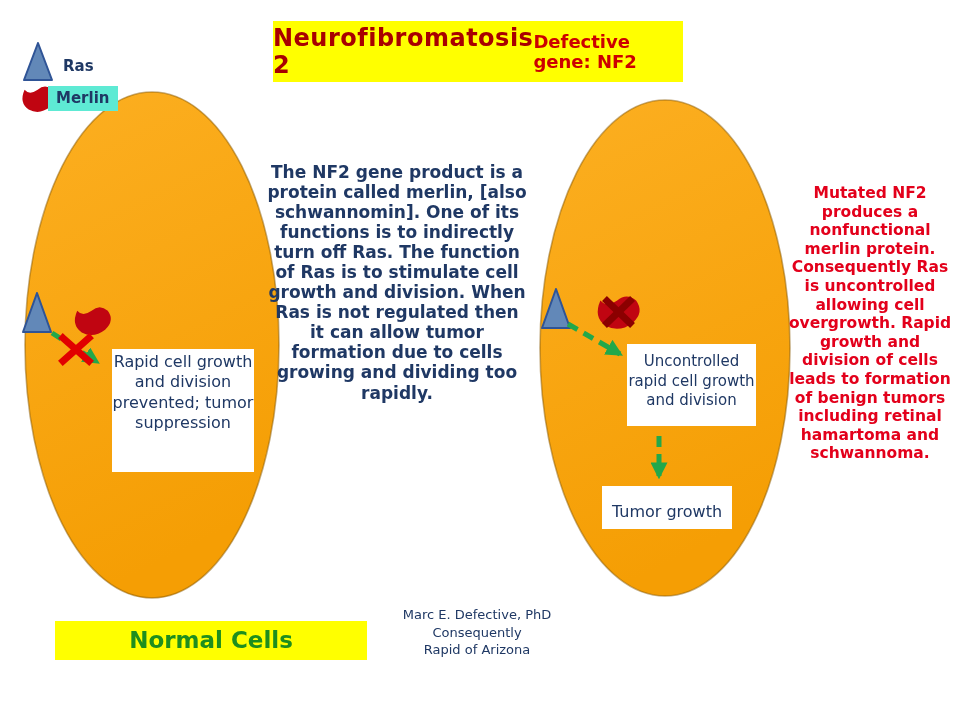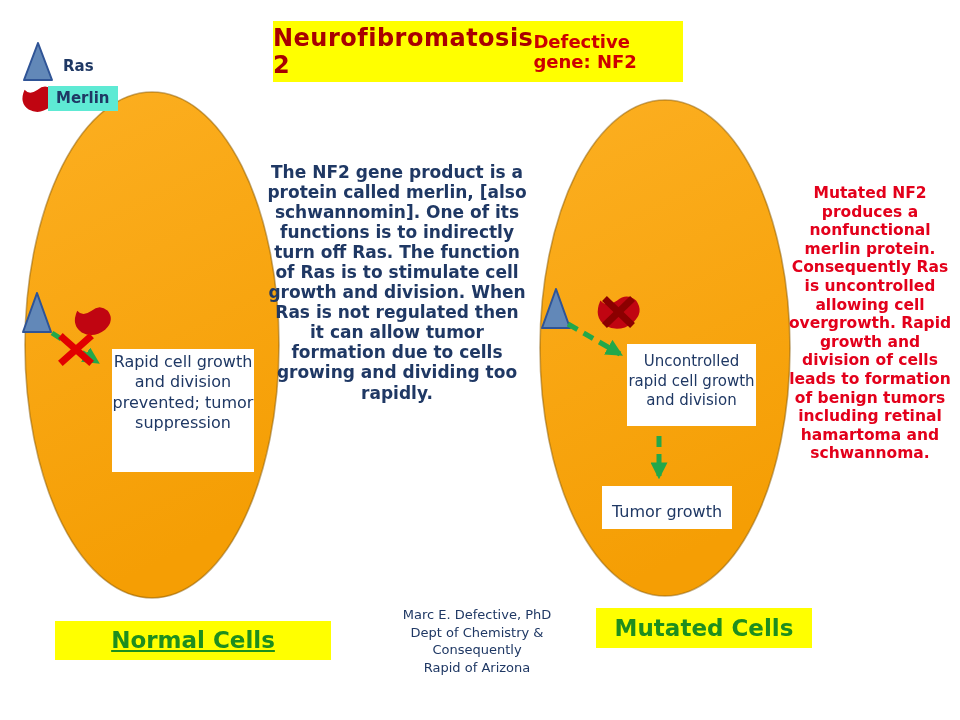--- a/index.html
+++ b/index.html
@@ -42,21 +42,21 @@
     left:784px;top:184px;width:172px;font-size:15.5px;font-weight:bold;color:var(--red_text);
     line-height:1.2;
   }
 
   .white-box{background:#ffffff;color:var(--navy);font-weight:normal;}
   .box-left{left:112px;top:349px;width:142px;height:123px;font-size:16px;line-height:1.27;padding-top:3px;}
   .box-right{left:627px;top:344px;width:129px;height:82px;font-size:15px;line-height:1.3;padding-top:8px;}
   .box-tumor{left:602px;top:486px;width:130px;height:43px;font-size:16px;line-height:1.25;padding-top:16px;}
 
   .cell-label{background:var(--banner_yellow);color:var(--green_label);font-weight:bold;font-size:23px;}
-  .label-normal{left:55px;top:621px;width:276px;height:39px;line-height:39px;text-decoration:underline;}
+  .label-normal{left:55px;top:621px;width:312px;height:39px;line-height:39px;}
   .label-mutated{left:596px;top:608px;width:216px;height:40px;line-height:40px;}
 
   .credit{
     left:367px;top:606px;width:220px;font-size:13px;color:var(--navy);line-height:1.35;
   }
 </style>
 </head>
 <body>
 
 <div class="slide">
@@ -105,22 +105,20 @@
   <div class="abs legend-label merlin-label">Merlin</div>
 
   <div class="abs para-navy center">The NF2 gene product is a protein called merlin, [also schwannomin]. One of its functions is to indirectly turn off Ras. The function of Ras is to stimulate cell growth and division. When Ras is not regulated then it can allow tumor formation due to cells growing and dividing too rapidly.</div>
   <div class="abs para-red center">Mutated NF2 produces a nonfunctional merlin protein. Consequently Ras is uncontrolled allowing cell overgrowth. Rapid growth and division of cells leads to formation of benign tumors including retinal hamartoma and schwannoma.</div>
 
   <div class="abs white-box box-left center">Rapid cell growth and division prevented; tumor suppression</div>
   <div class="abs white-box box-right center">Uncontrolled rapid cell growth and division</div>
   <div class="abs white-box box-tumor center">Tumor growth</div>
 
   <div class="abs cell-label label-normal center">Normal Cells</div>
-  <div class="abs cell-label label-mutated center">Mutated Cells</div>
 
   <div class="abs credit center">
     <div>Marc E. Defective, PhD</div>
-    <div>Dept of Chemistry &amp;</div>
     <div>Consequently</div>
     <div>Rapid of Arizona</div>
   </div>
 
 </div>
 
 </body></html>

